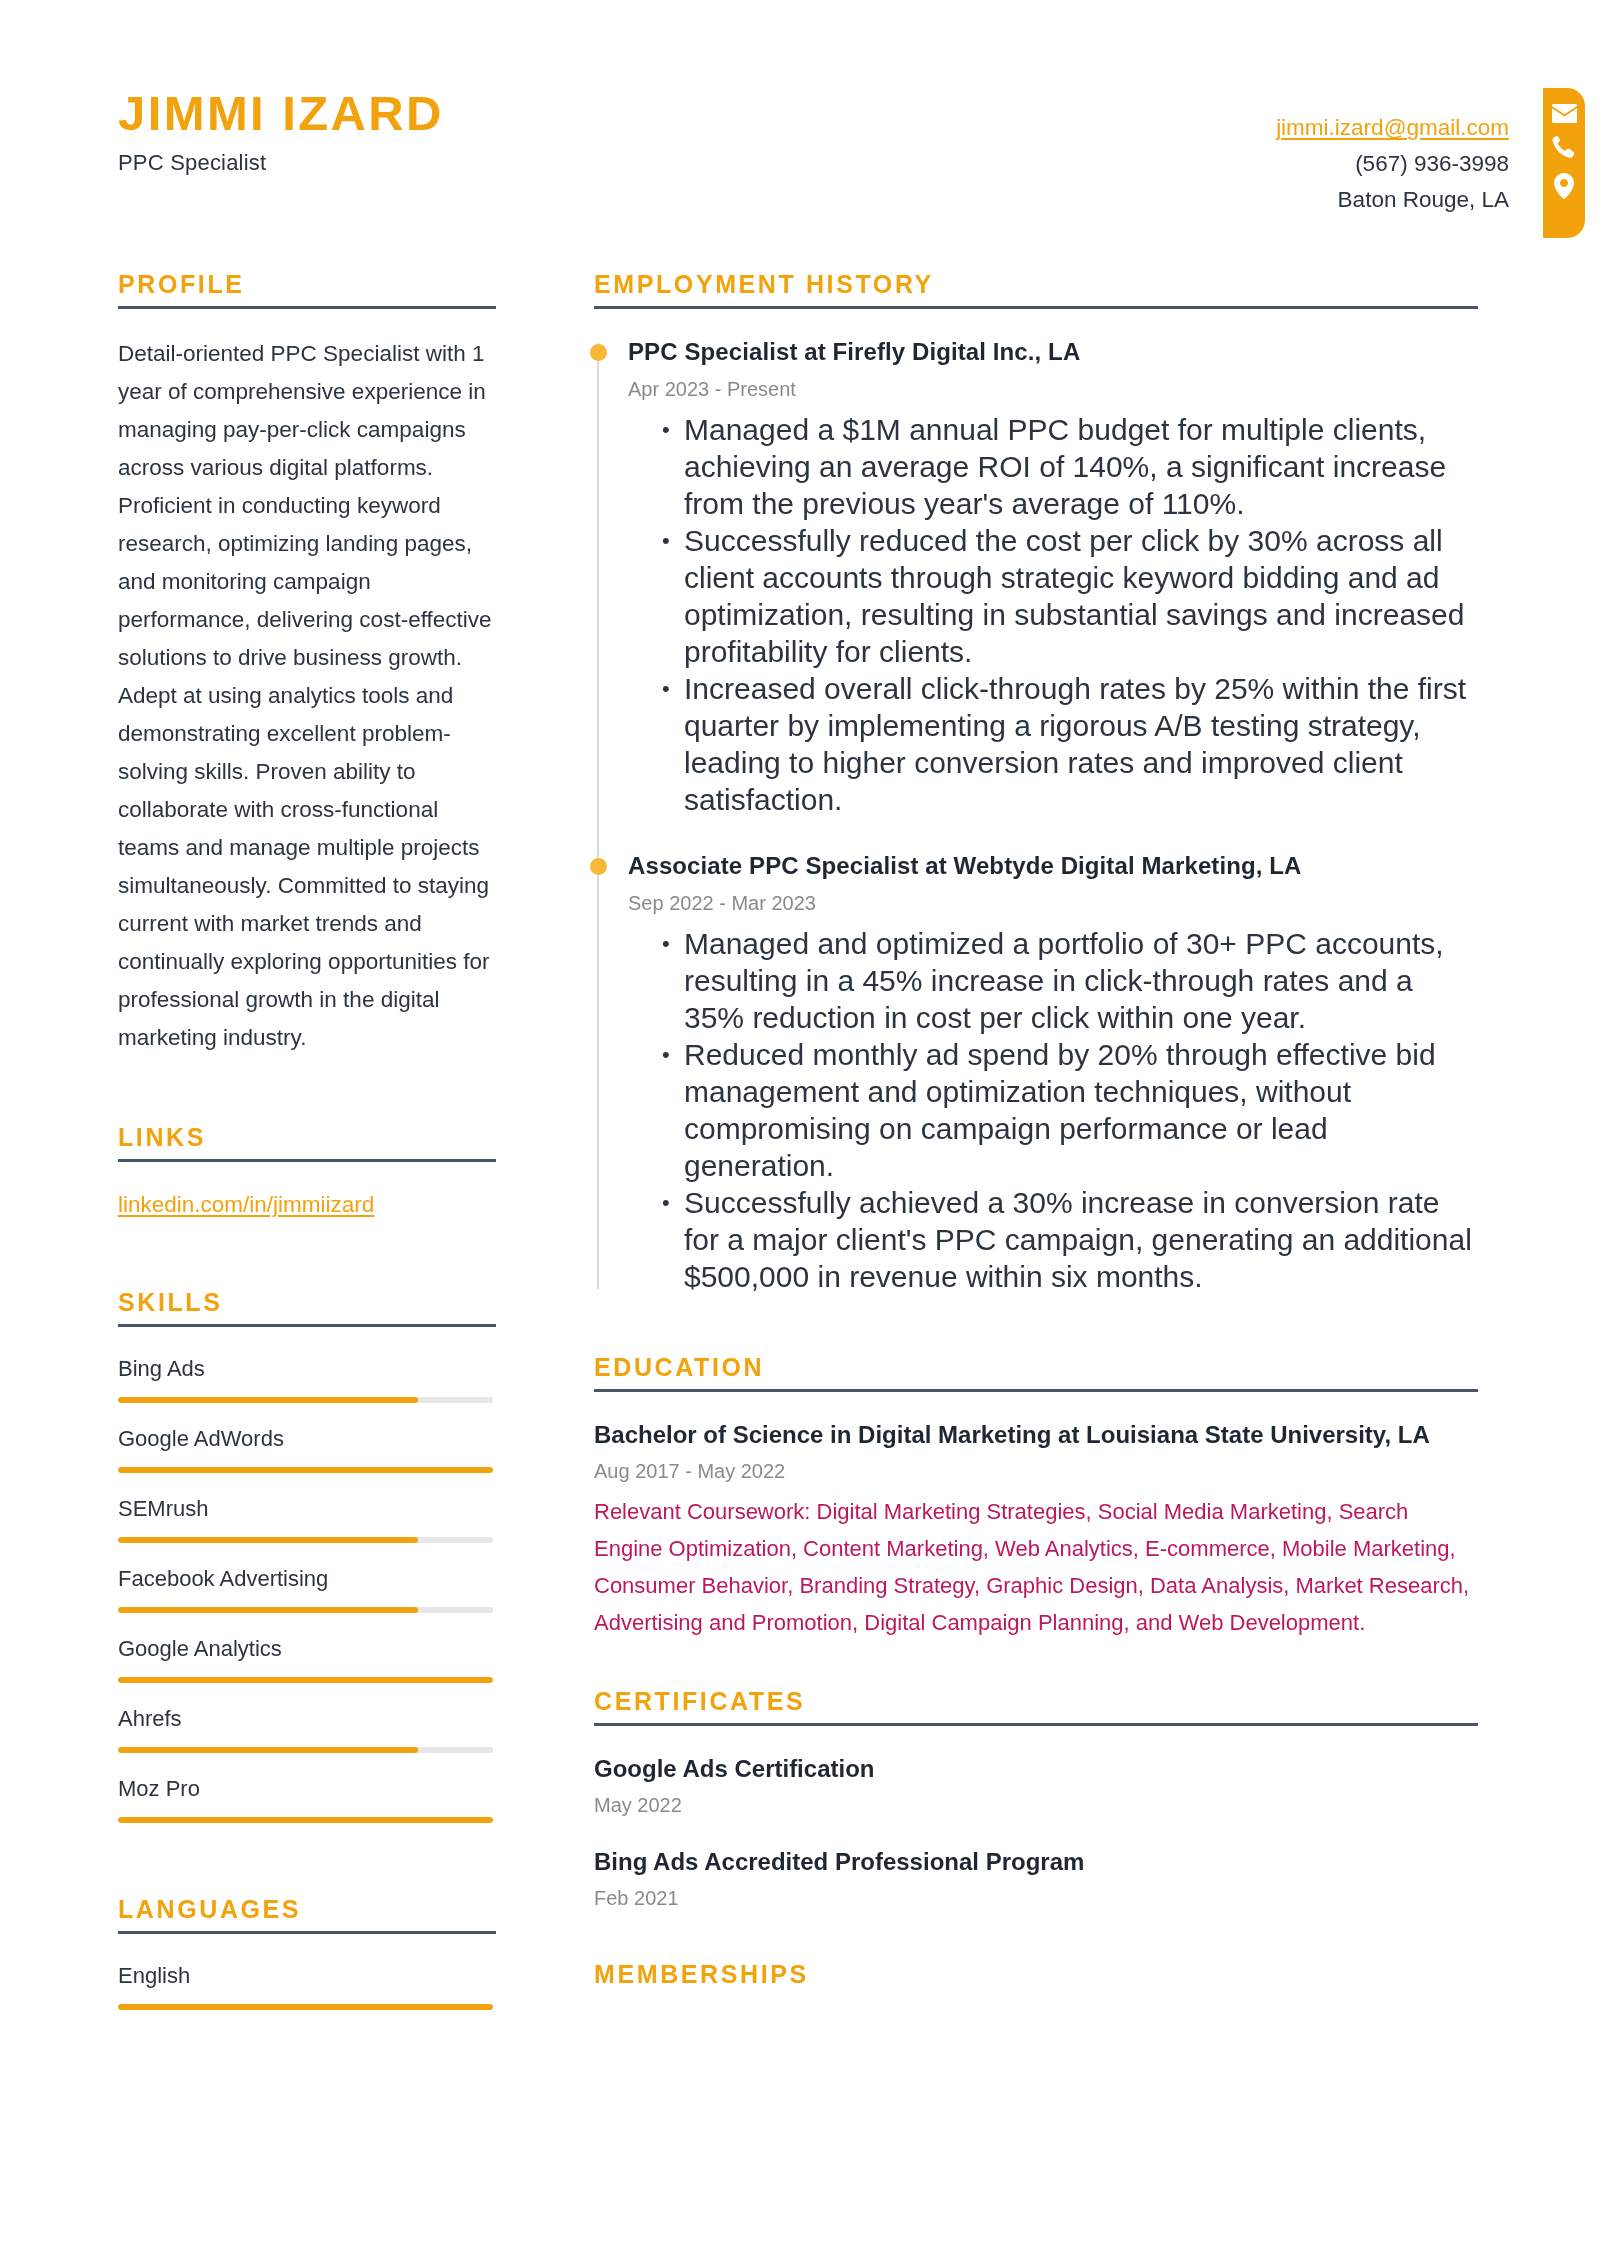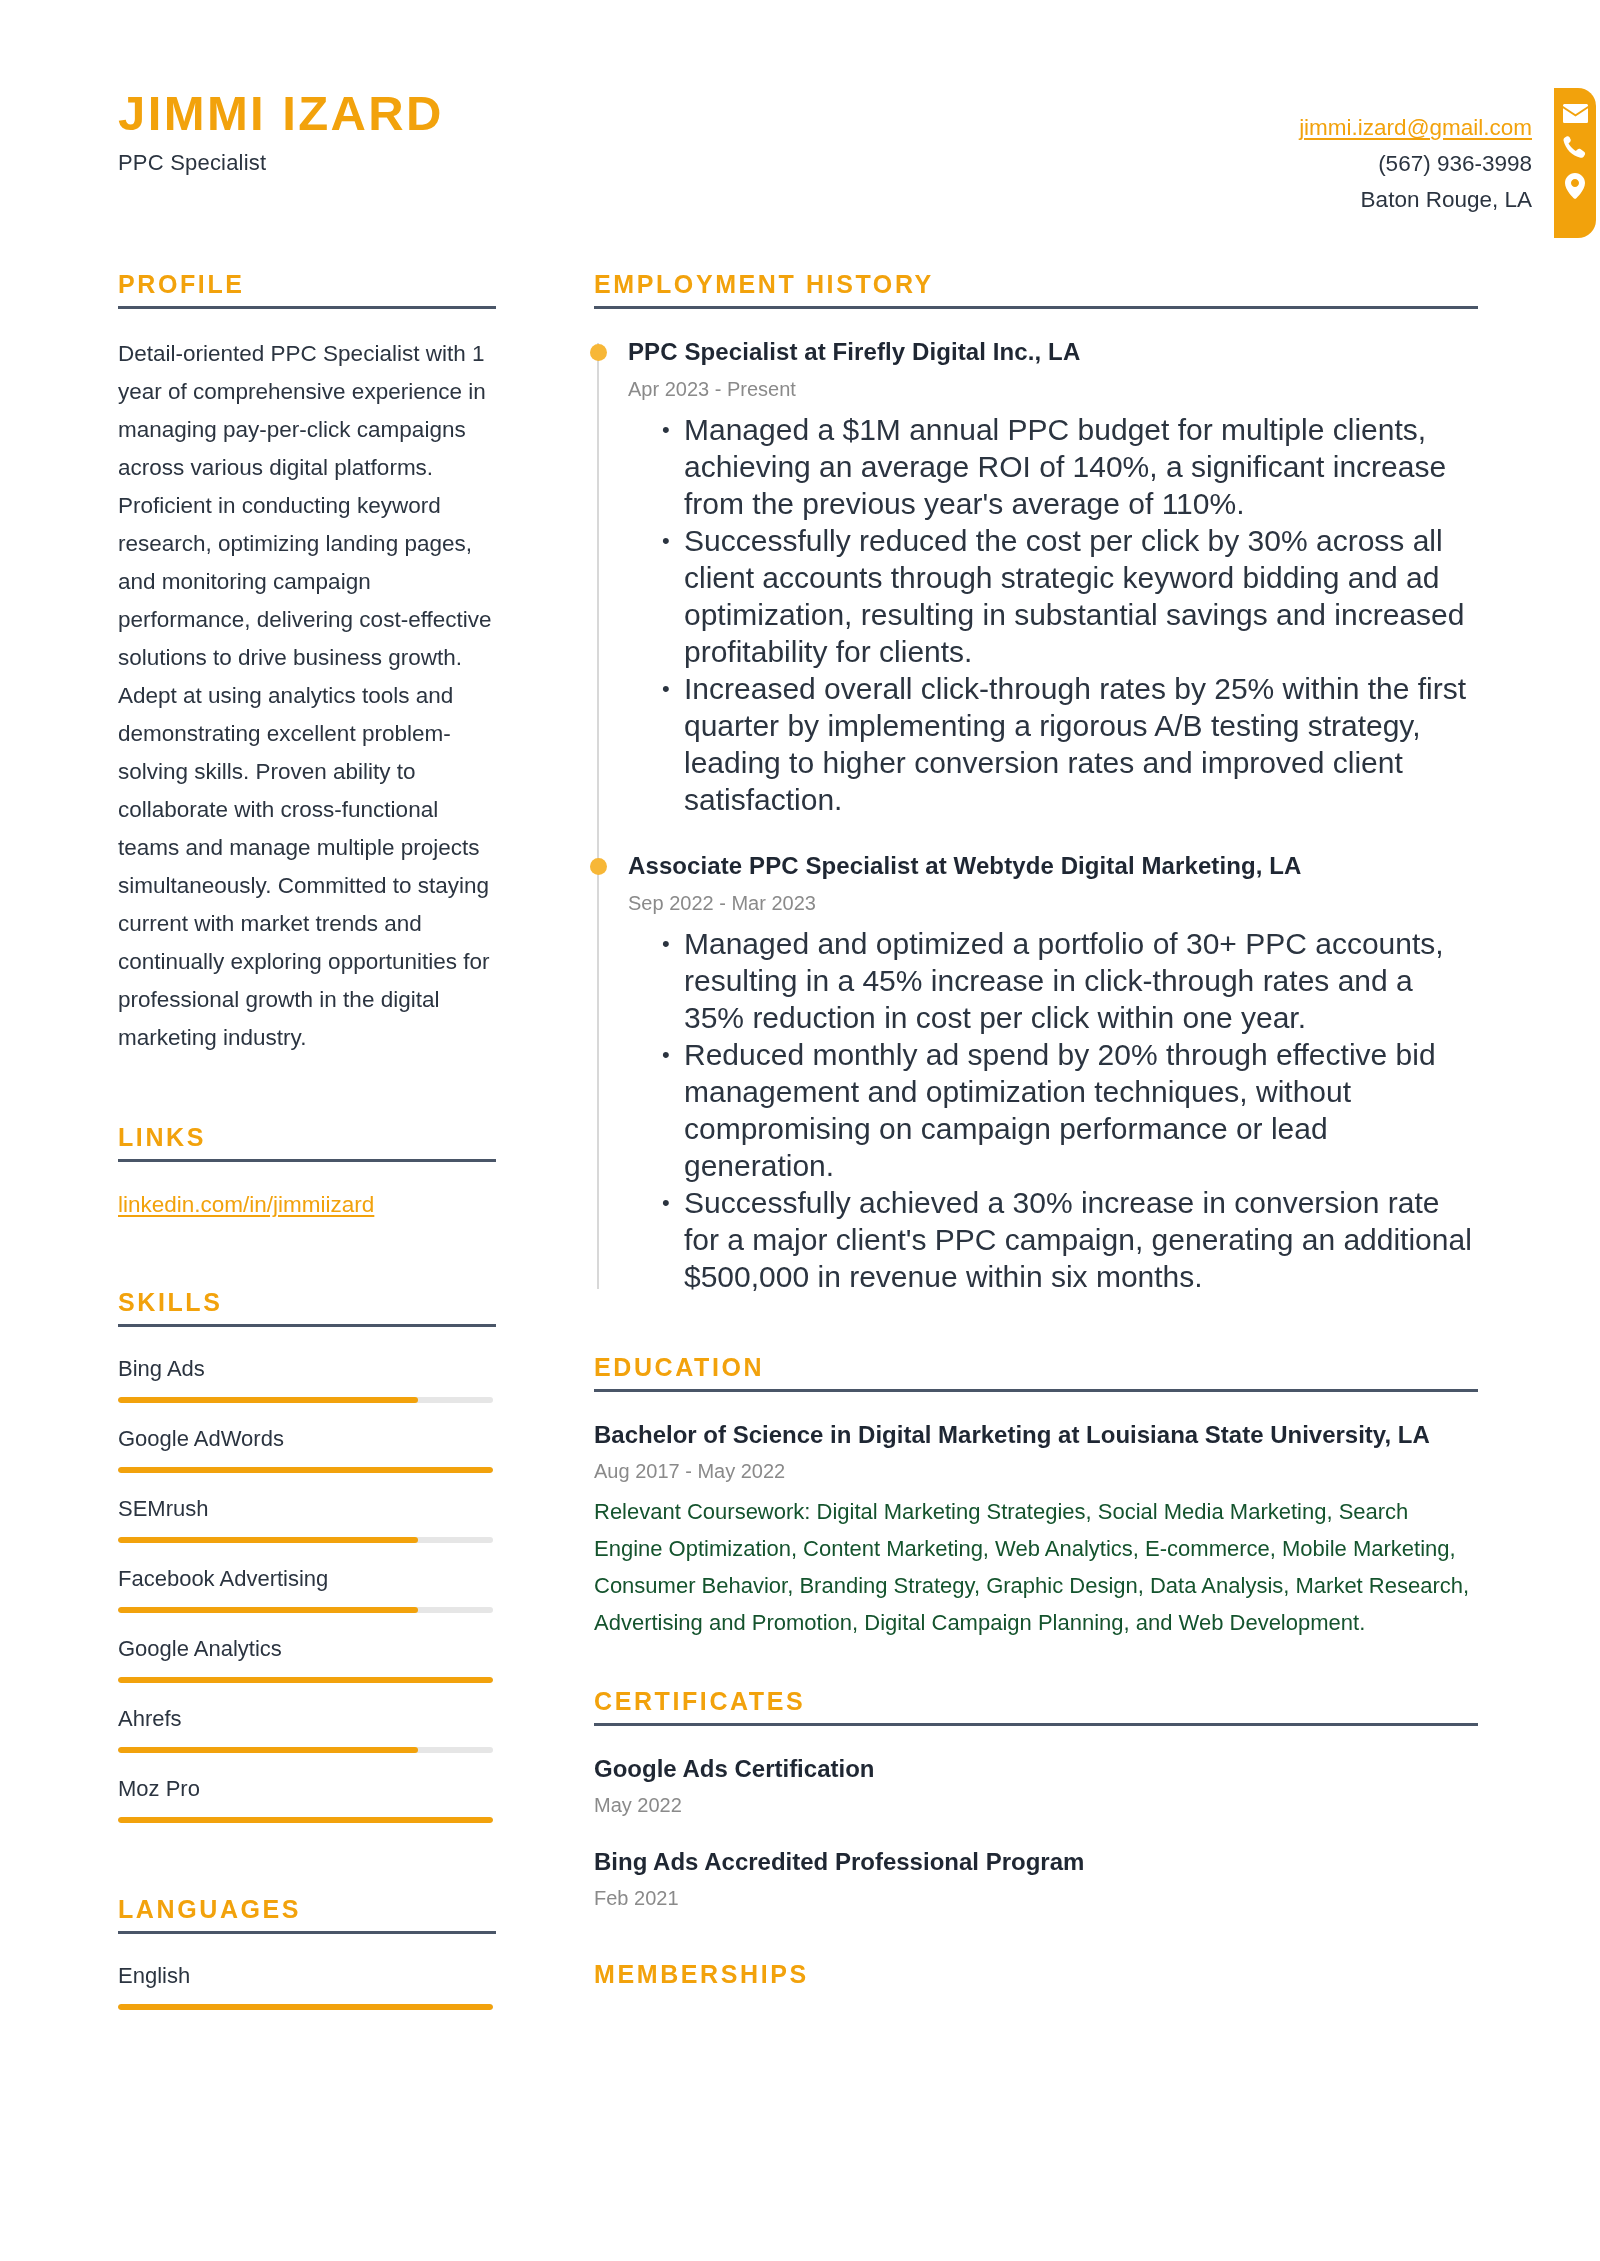--- a/index.html
+++ b/index.html
@@ -46,21 +46,22 @@
     margin-top: 11px;
     font-size: 22px;
     color: #2b3440;
     font-weight: normal;
     letter-spacing: 0.2px;
   }
 
   .contact-wrap {
     display: flex;
     align-items: stretch;
-    padding-right: 4px;
+    padding-right: 15px;
+    gap: 12px;
   }
 
   .contact-lines {
     text-align: right;
     padding-right: 22px;
     padding-top: 22px;
   }
 
   .contact-line {
     font-size: 22.5px;
@@ -240,21 +241,21 @@
   .edu-date, .cert-date {
     font-size: 20px;
     color: #8a8a8a;
     line-height: 32px;
     margin-top: 3px;
   }
 
   .edu-desc {
     font-size: 22px;
     line-height: 37px;
-    color: #14532d;
+    color: #be185d;
     margin-top: 6px;
   }
 
   .cert-item { margin-bottom: 24px; }
   .cert-item:last-child { margin-bottom: 0; }
 
   .right-gap { height: 58px; }
   .right-gap-sm { height: 46px; }
 </style>
 </head>

